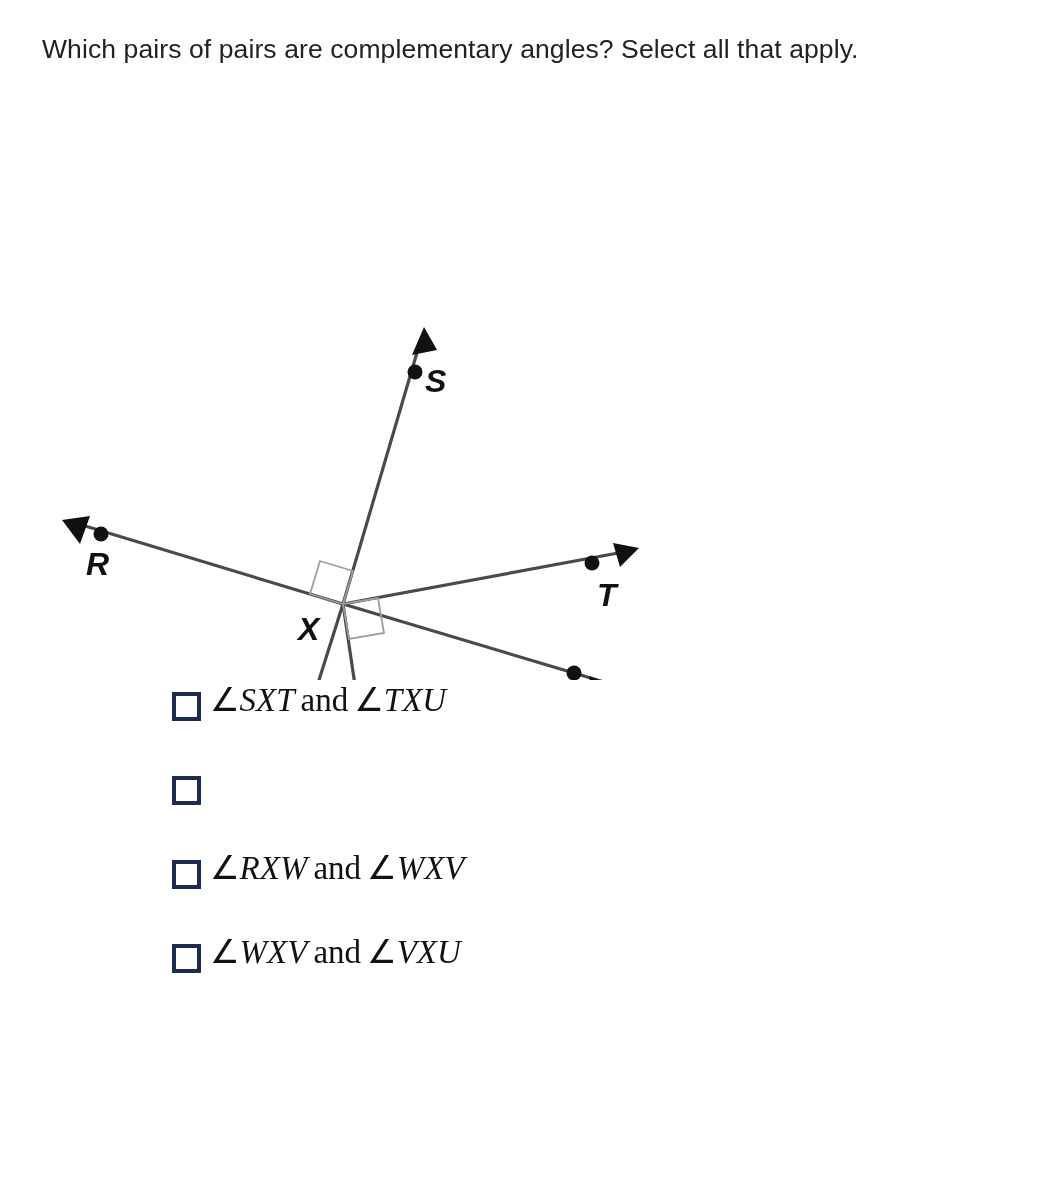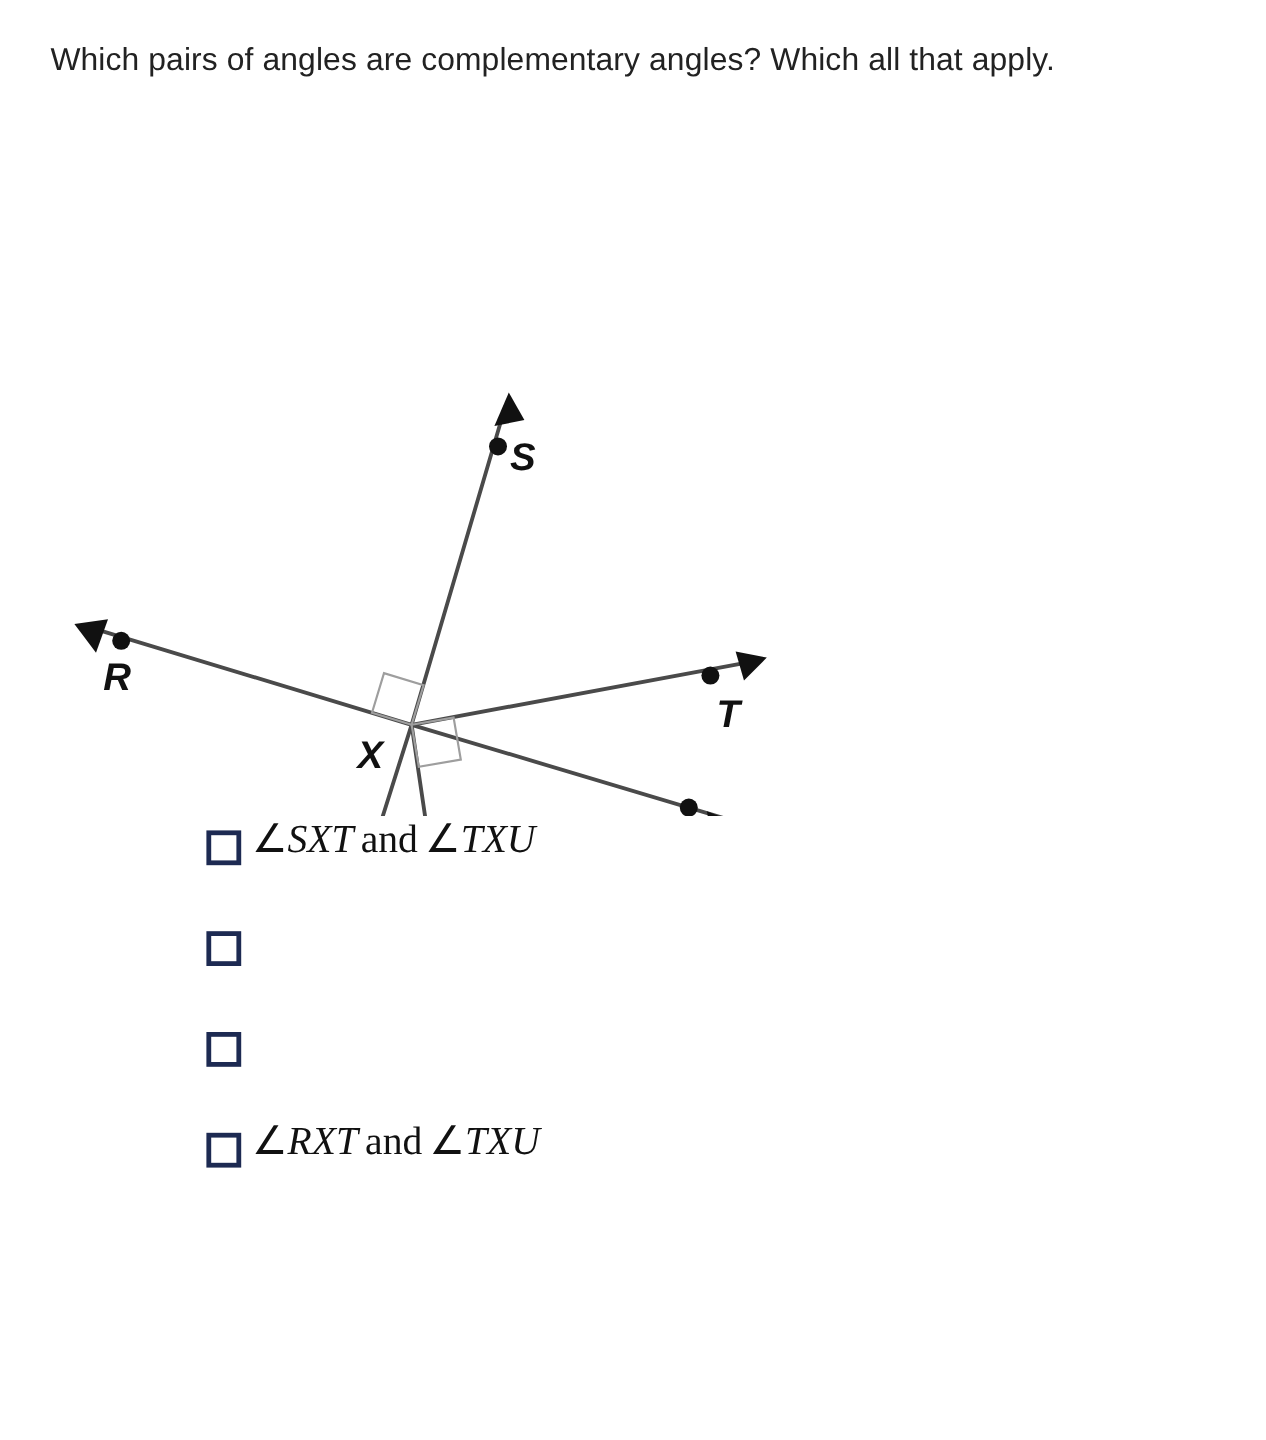--- a/index.html
+++ b/index.html
@@ -87,21 +87,21 @@
     font-style: italic;
   }
   .conj {
     font-style: normal;
     padding: 0 6px;
   }
 </style>
 </head>
 <body>
 
-<div id="question-text">Which pairs of angles are complementary angles? Which all that apply.</div>
+<div id="question-text">Which pairs of pairs are complementary angles? Select all that apply.</div>
 
 <div id="figure-wrap">
   <svg id="figure-svg" width="700" height="580" viewBox="0 -100 700 580">
 
     <line x1="343" y1="404" x2="72" y2="322" stroke="#4a4a4a" stroke-width="3.2" stroke-linecap="round"></line>
 
     <line x1="343" y1="404" x2="604" y2="482" stroke="#4a4a4a" stroke-width="3.2" stroke-linecap="round"></line>
 
     <line x1="343" y1="404" x2="421" y2="139" stroke="#4a4a4a" stroke-width="3.2" stroke-linecap="round"></line>
 
@@ -145,26 +145,29 @@
     <div class="checkbox"></div>
     <div class="opt-text">
       <span class="ang">∠</span><span class="ang-letters">SXT</span><span class="conj">and</span><span class="ang">∠</span><span class="ang-letters">TXU</span>
     </div>
   </div>
 
   <div class="option-row">
     <div class="checkbox"></div>
   </div>
 
-
   <div class="option-row">
     <div class="checkbox"></div>
+    <div class="opt-text">
+      <span class="ang">∠</span><span class="ang-letters">RXW</span><span class="conj">and</span><span class="ang">∠</span><span class="ang-letters">WXV</span>
+    </div>
   </div>
-
 
   <div class="option-row">
     <div class="checkbox"></div>
     <div class="opt-text">
-      <span class="ang">∠</span><span class="ang-letters">RXT</span><span class="conj">and</span><span class="ang">∠</span><span class="ang-letters">TXU</span>
+      <span class="ang">∠</span><span class="ang-letters">WXV</span><span class="conj">and</span><span class="ang">∠</span><span class="ang-letters">VXU</span>
     </div>
   </div>
+
+
 
 </div>
 
 </body></html>

